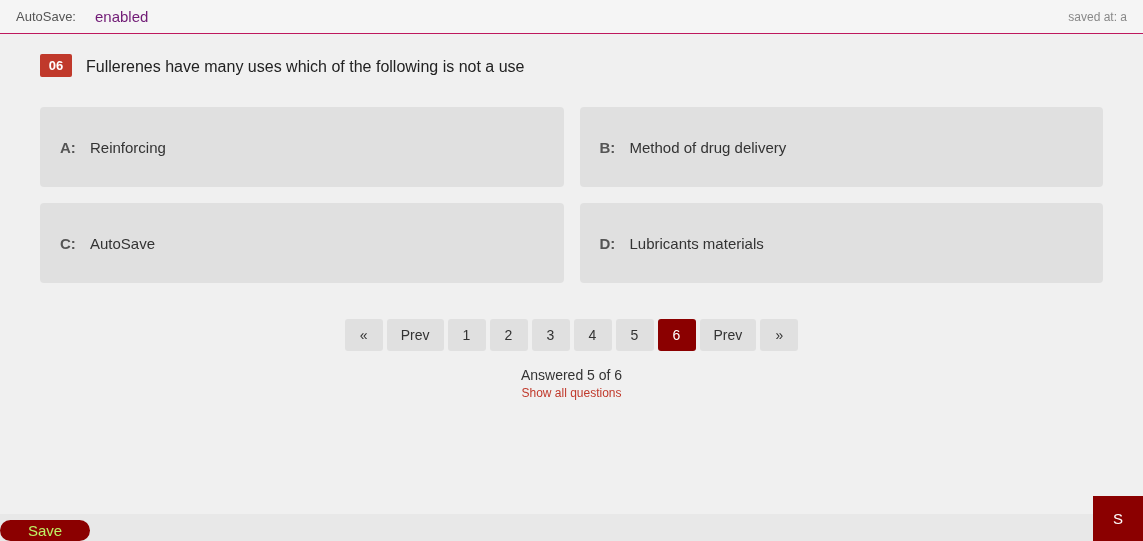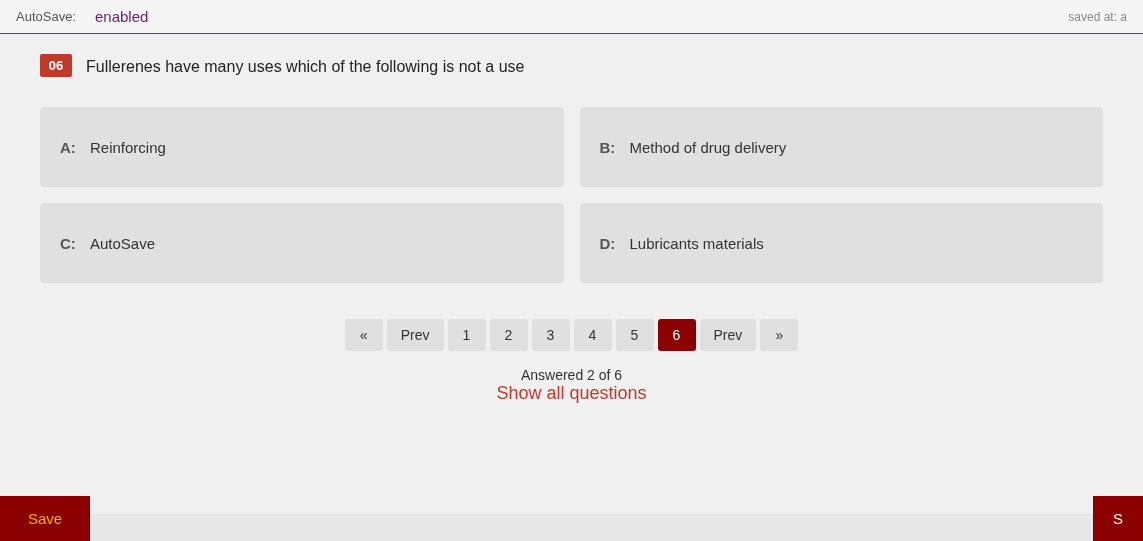--- a/index.html
+++ b/index.html
@@ -126,37 +126,37 @@
       text-align: center;
       margin-bottom: 10px;
     }
 
     .answered-count {
       font-size: 14px;
       color: #333;
     }
 
     .show-all {
-      font-size: 18px;
+      font-size: 12px;
       color: #c0392b;
       cursor: pointer;
       text-decoration: none;
     }
 
     .save-btn {
       position: fixed;
       bottom: 0;
       left: 0;
       background: #8b0000;
-      color: #eab308;
+      color: #bef264;
       border: none;
-      padding: 14px 28px;
-      font-size: 15px;
-      cursor: pointer;
-      border-radius: 0;
+      padding: 2px 28px;
+      font-size: 15px;
+      cursor: pointer;
+      border-radius: 12px;
     }
 
     .right-btn {
       position: fixed;
       bottom: 0;
       right: 0;
       background: #8b0000;
       color: #fff;
       border: none;
       padding: 14px 20px;
@@ -205,19 +205,19 @@
     <button class="page-btn">2</button>
     <button class="page-btn">3</button>
     <button class="page-btn">4</button>
     <button class="page-btn">5</button>
     <button class="page-btn active">6</button>
     <button class="page-btn nav">Prev</button>
     <button class="page-btn nav">»</button>
   </div>
 
   <div class="answered-info">
-    <div class="answered-count">Answered 2 of 6</div>
+    <div class="answered-count">Answered 5 of 6</div>
     <a class="show-all">Show all questions</a>
   </div>
 </div>
 
 <button class="save-btn">Save</button>
 <button class="right-btn">S</button>
 
 </body></html>

